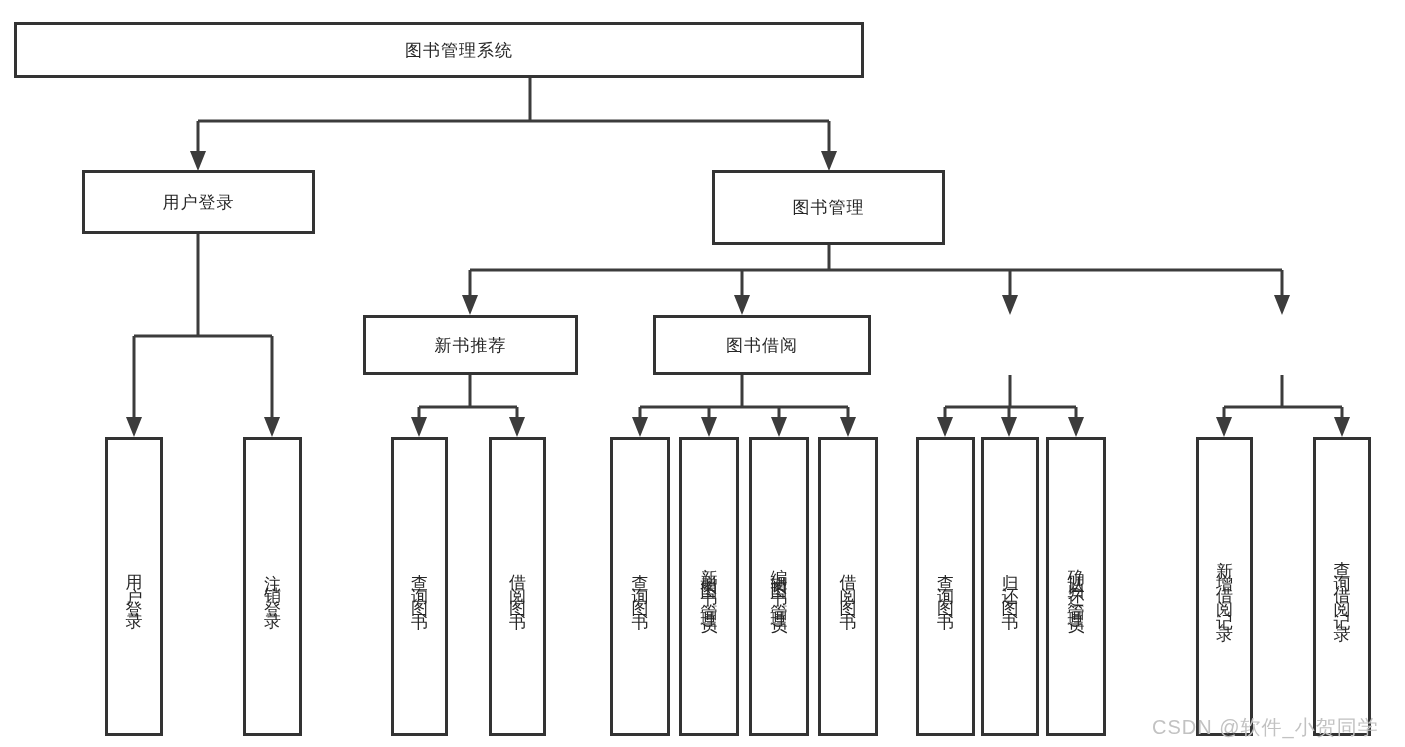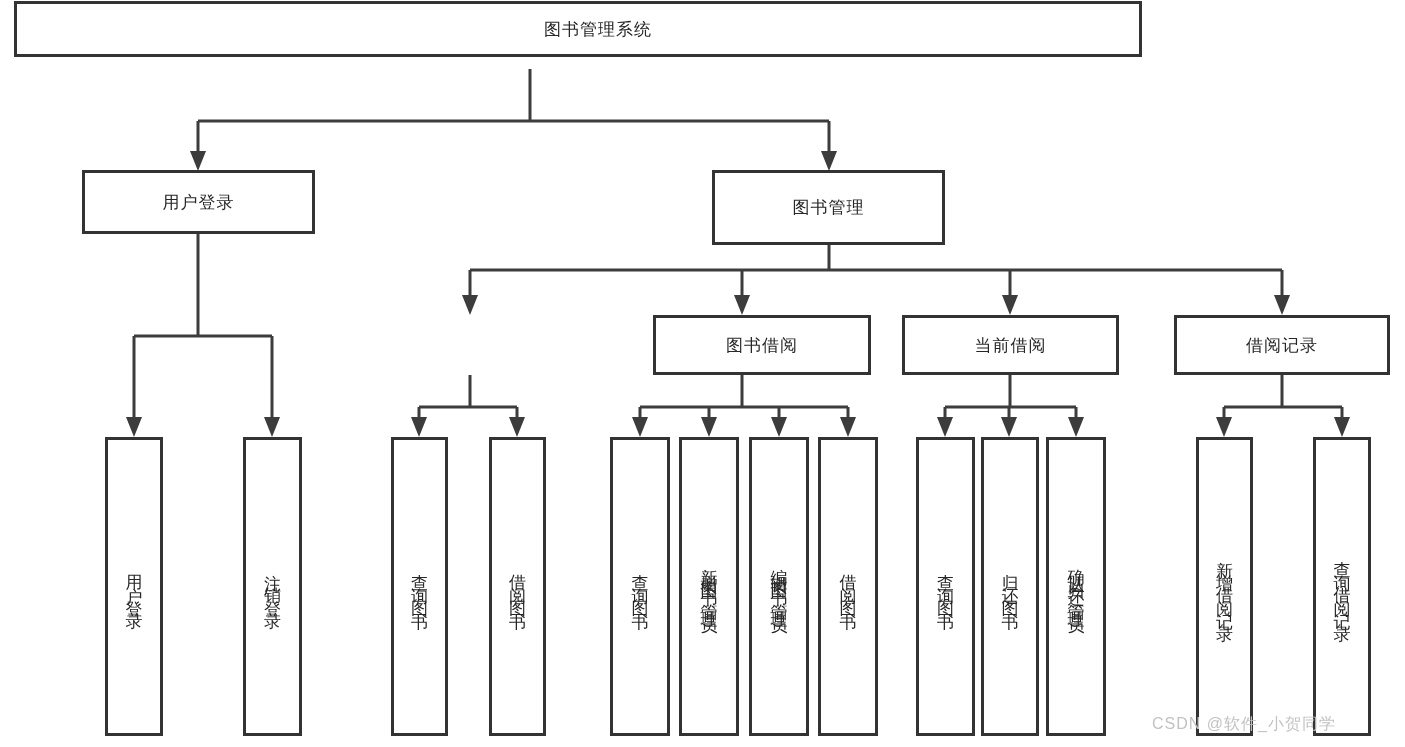--- a/index.html
+++ b/index.html
@@ -53,21 +53,21 @@
     font-size: 17px;
     line-height: 1;
   }
   .leaf .vtext.dense {
     letter-spacing: 7px;
   }
   .watermark {
     position: absolute;
     left: 1152px;
     top: 714px;
-    font-size: 16px;
+    font-size: 20px;
     letter-spacing: 1px;
     color: var(--watermark);
     white-space: nowrap;
     z-index: 5;
   }
 </style>
 </head>
 <body>
 
 <div class="canvas">
@@ -101,39 +101,36 @@
     <path d="M1010 375 V407 M945 407 H1076 M945 407 V419 M1009 407 V419 M1076 407 V419"></path>
     <polygon points="937,417 953,417 945,437"></polygon>
     <polygon points="1001,417 1017,417 1009,437"></polygon>
     <polygon points="1068,417 1084,417 1076,437"></polygon>
 
     <path d="M1282 375 V407 M1224 407 H1342 M1224 407 V419 M1342 407 V419"></path>
     <polygon points="1216,417 1232,417 1224,437"></polygon>
     <polygon points="1334,417 1350,417 1342,437"></polygon>
   </svg>
 
-  <div class="box" style="left:14px; top:1px; width:1128px; height:56px;padding-left:40px;">
+  <div class="box" style="left:14px; top:22px; width:850px; height:56px;padding-left:40px;">
     <span>图书管理系统</span>
   </div>
 
   <div class="box" style="left:82px; top:170px; width:233px; height:64px;">
     <span>用户登录</span>
   </div>
   <div class="box" style="left:712px; top:170px; width:233px; height:75px;">
     <span>图书管理</span>
   </div>
 
+  <div class="box" style="left:363px; top:315px; width:215px; height:60px;">
+    <span>新书推荐</span>
+  </div>
   <div class="box" style="left:632px; top:315px; width:218px; height:60px;margin-left:21px;">
     <span>图书借阅</span>
-  </div>
-  <div class="box" style="left:902px; top:315px; width:217px; height:60px;">
-    <span>当前借阅</span>
-  </div>
-  <div class="box" style="left:1174px; top:315px; width:216px; height:60px;">
-    <span>借阅记录</span>
   </div>
 
   <div class="box leaf" style="left:105px; top:437px; width:58px; height:299px;">
     <span class="vtext">用户登录</span>
   </div>
   <div class="box leaf" style="left:243px; top:437px; width:59px; height:299px;">
     <span class="vtext">注销登录</span>
   </div>
 
   <div class="box leaf" style="left:391px; top:437px; width:57px; height:299px;">

